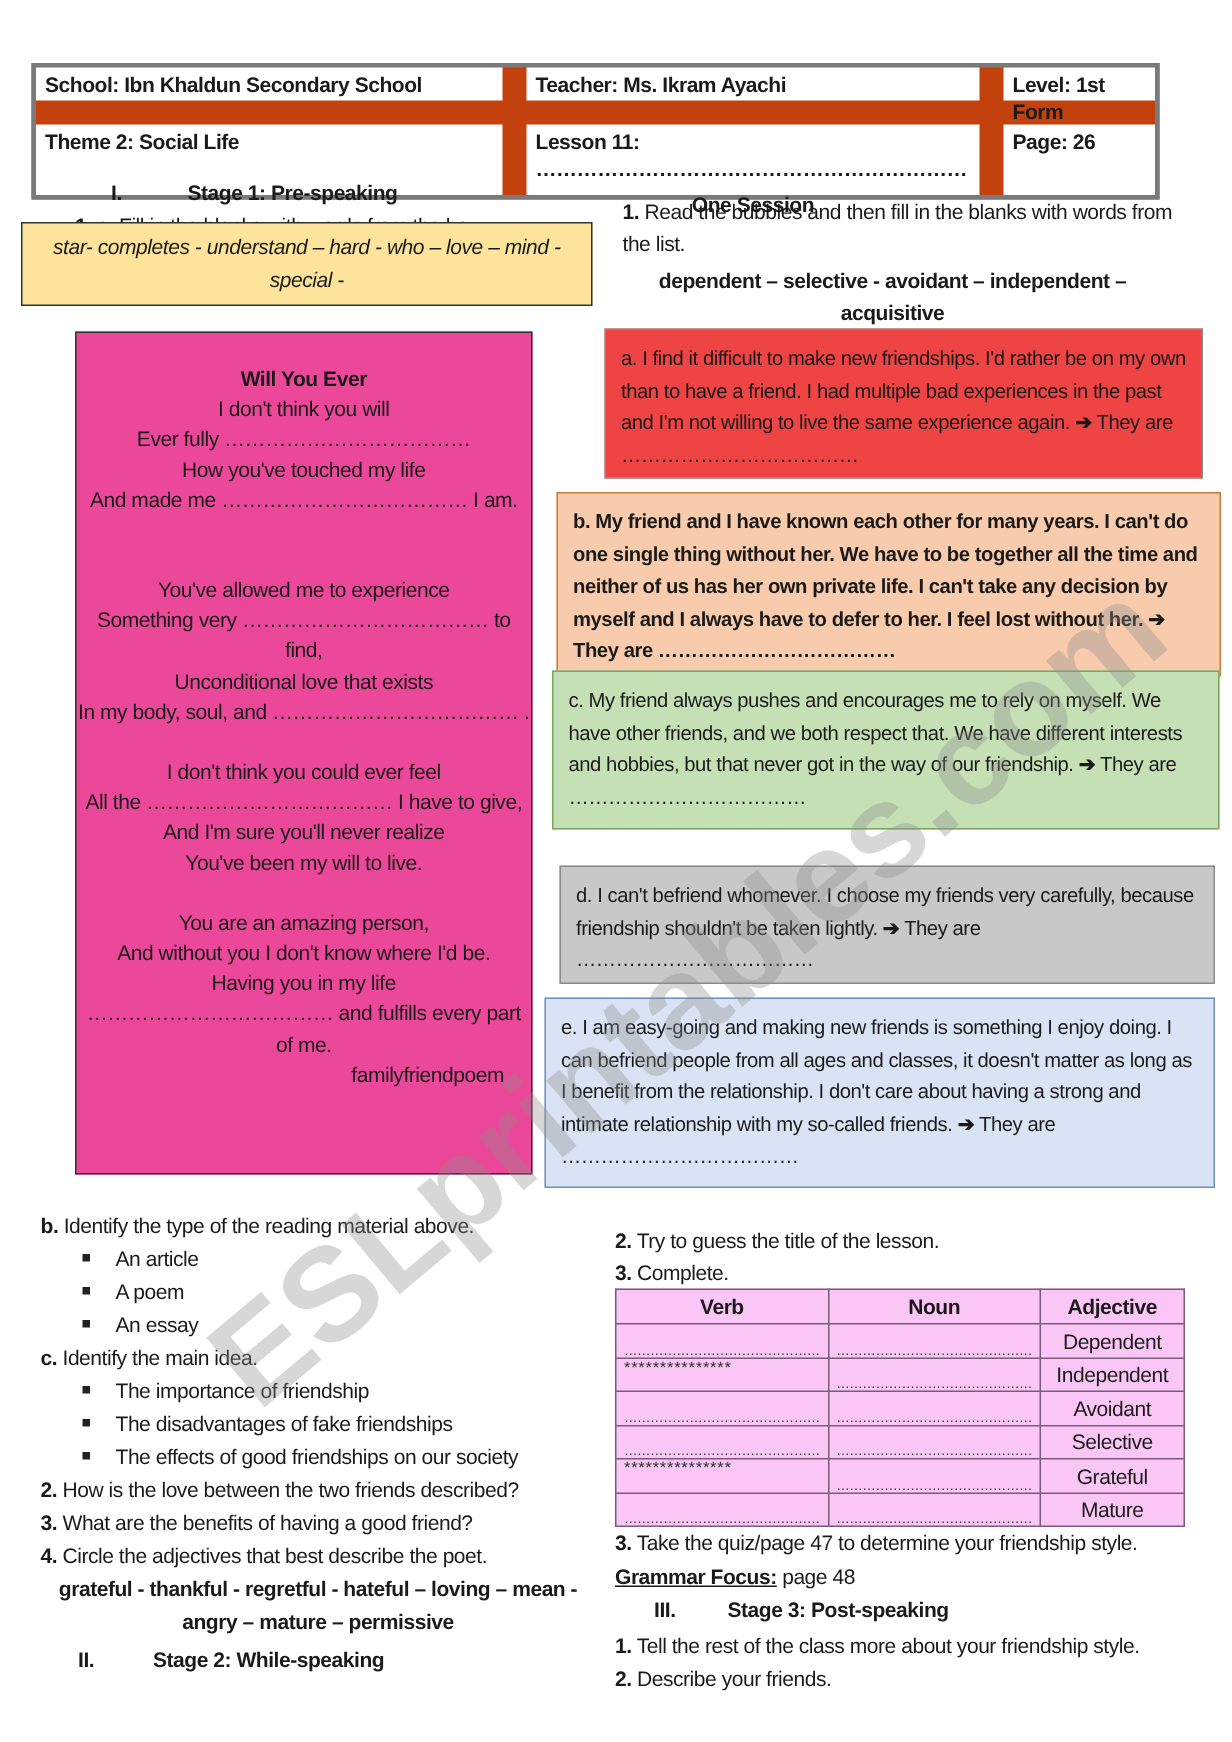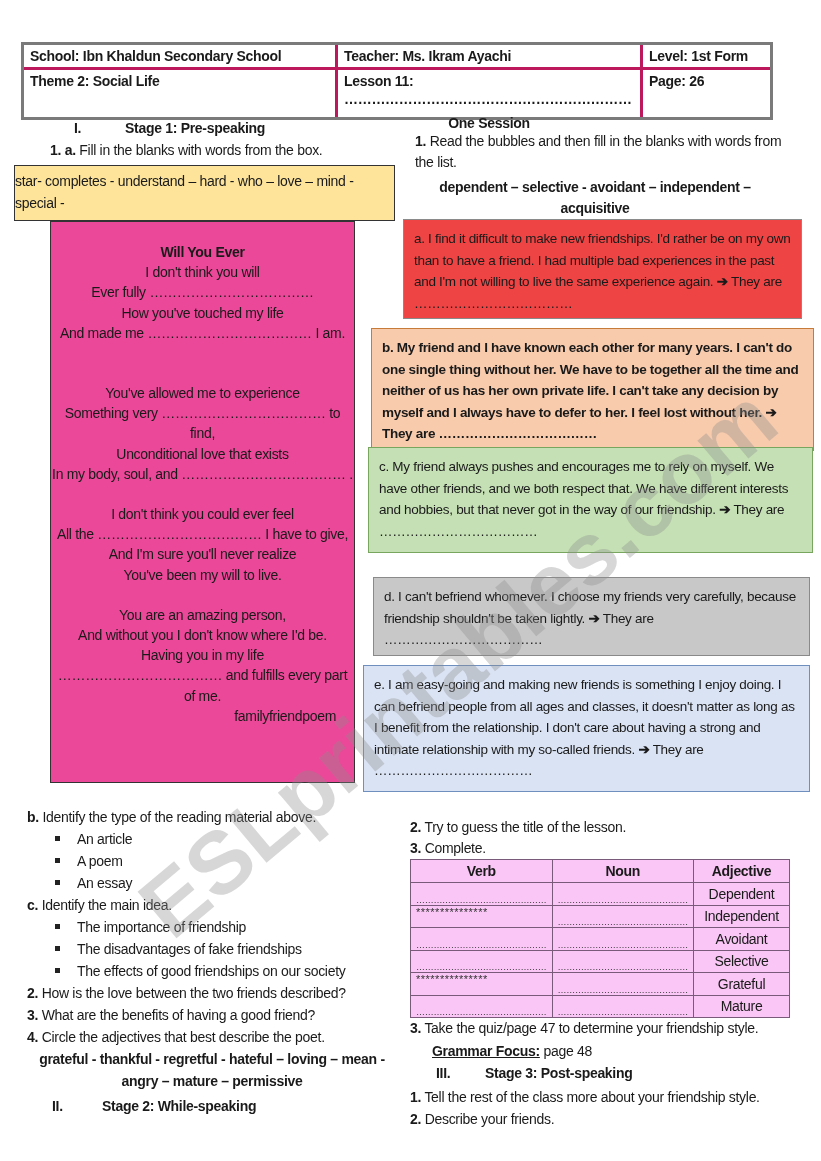--- a/index.html
+++ b/index.html
@@ -3,28 +3,28 @@
 <meta charset="utf-8">
 <style>
   * { box-sizing: border-box; margin: 0; padding: 0; }
   html, body { width: 821px; height: 1161px; background: #ffffff; overflow: hidden; }
   body { position: relative; font-family: "Liberation Sans Narrow", "Liberation Sans", sans-serif; color: #1a1a1a; }
   .cond { font-family: "Liberation Sans", sans-serif; font-stretch: condensed; letter-spacing: -0.3px; }
   .abs { position: absolute; }
   b, .b { font-weight: bold; }
 
   
-  .hdr { position: absolute; left: 21px; top: 42px; width: 752px; border: 3px solid #7a7a7a; background: #be185d; display: grid;
-         grid-template-columns: 311px 302px 1fr; grid-template-rows: 22px 47px; gap: 3px; }
+  .hdr { position: absolute; left: 21px; top: 42px; width: 752px; border: 3px solid #7a7a7a; background: #c2410c; display: grid;
+         grid-template-columns: 311px 302px 1fr; grid-template-rows: 22px 47px; gap: 16px; }
   .hdr > div { background: #fff; font-size: 14px; font-weight: bold; padding: 2px 6px; line-height: 18px; }
   .hdr .center { text-align: center; margin-top: 6px; }
   .txt14 { font-size: 14px; line-height: 21px; }
 
-  .wordbox { position: absolute; left: 14px; top: 165px; width: 381px; height: 56px; background: #fde49a; border: 1.5px solid #333;
-             text-align: left; font-size: 14px; line-height: 22px; padding-top: 4px; }
+  .wordbox { position: absolute; left: 14px; top: 148px; width: 381px; height: 56px; background: #fde49a; border: 1.5px solid #333;
+             text-align: center; font-size: 14px; line-height: 22px; padding-top: 4px; font-style: italic; }
 
   .poem { position: absolute; left: 50px; top: 221px; width: 305px; height: 562px; background: #ec4899; border: 1.5px solid #333;
           text-align: center; font-size: 14px; line-height: 20.2px; padding-top: 20px; }
   .poem .gap { height: 20px; }
   .poem .src { text-align: right; padding-right: 18px; }
 
   .bubble { position: absolute; font-size: 13.5px; line-height: 21.5px; padding: 8px 10px 0 10px; }
   .bubble.a { left: 403px; top: 219px; width: 399px; height: 100px; background: #ef4444; border: 1.5px solid #8a8a8a; }
   .bubble.b { left: 371px; top: 328px; width: 443px; height: 123px; background: #f8cbad; border: 1.5px solid #c77b3a; }
   .bubble.c { left: 368px; top: 447px; width: 445px; height: 106px; background: #c5e0b4; border: 1.5px solid #78a65f; }
@@ -219,21 +219,21 @@
     <td class="n">………………………………………</td>
     <td class="a">Mature</td>
   </tr>
 </tbody>
   </table>
 
 <div class="abs cond txt14" style="left:410px; top:1017px; line-height:22px;">
   <b>3.</b>
   <span>Take the quiz/page 47 to determine your friendship style.</span>
 </div>
-<div class="abs cond txt14" style="left:432px; top:1040px; line-height:22px;">
+<div class="abs cond txt14" style="left:410px; top:1040px; line-height:22px;">
   <b class="u">Grammar Focus:</b>
   <span>page 48</span>
 </div>
 <div class="abs cond b txt14" style="left:436px; top:1063px;">III.</div>
 <div class="abs cond b txt14" style="left:485px; top:1063px;">Stage 3: Post-speaking</div>
 <div class="abs cond txt14" style="left:410px; top:1086px; line-height:22px;">
   <b>1.</b>
   <span>Tell the rest of the class more about your friendship style.</span>
 </div>
 <div class="abs cond txt14" style="left:410px; top:1108px; line-height:22px;">

